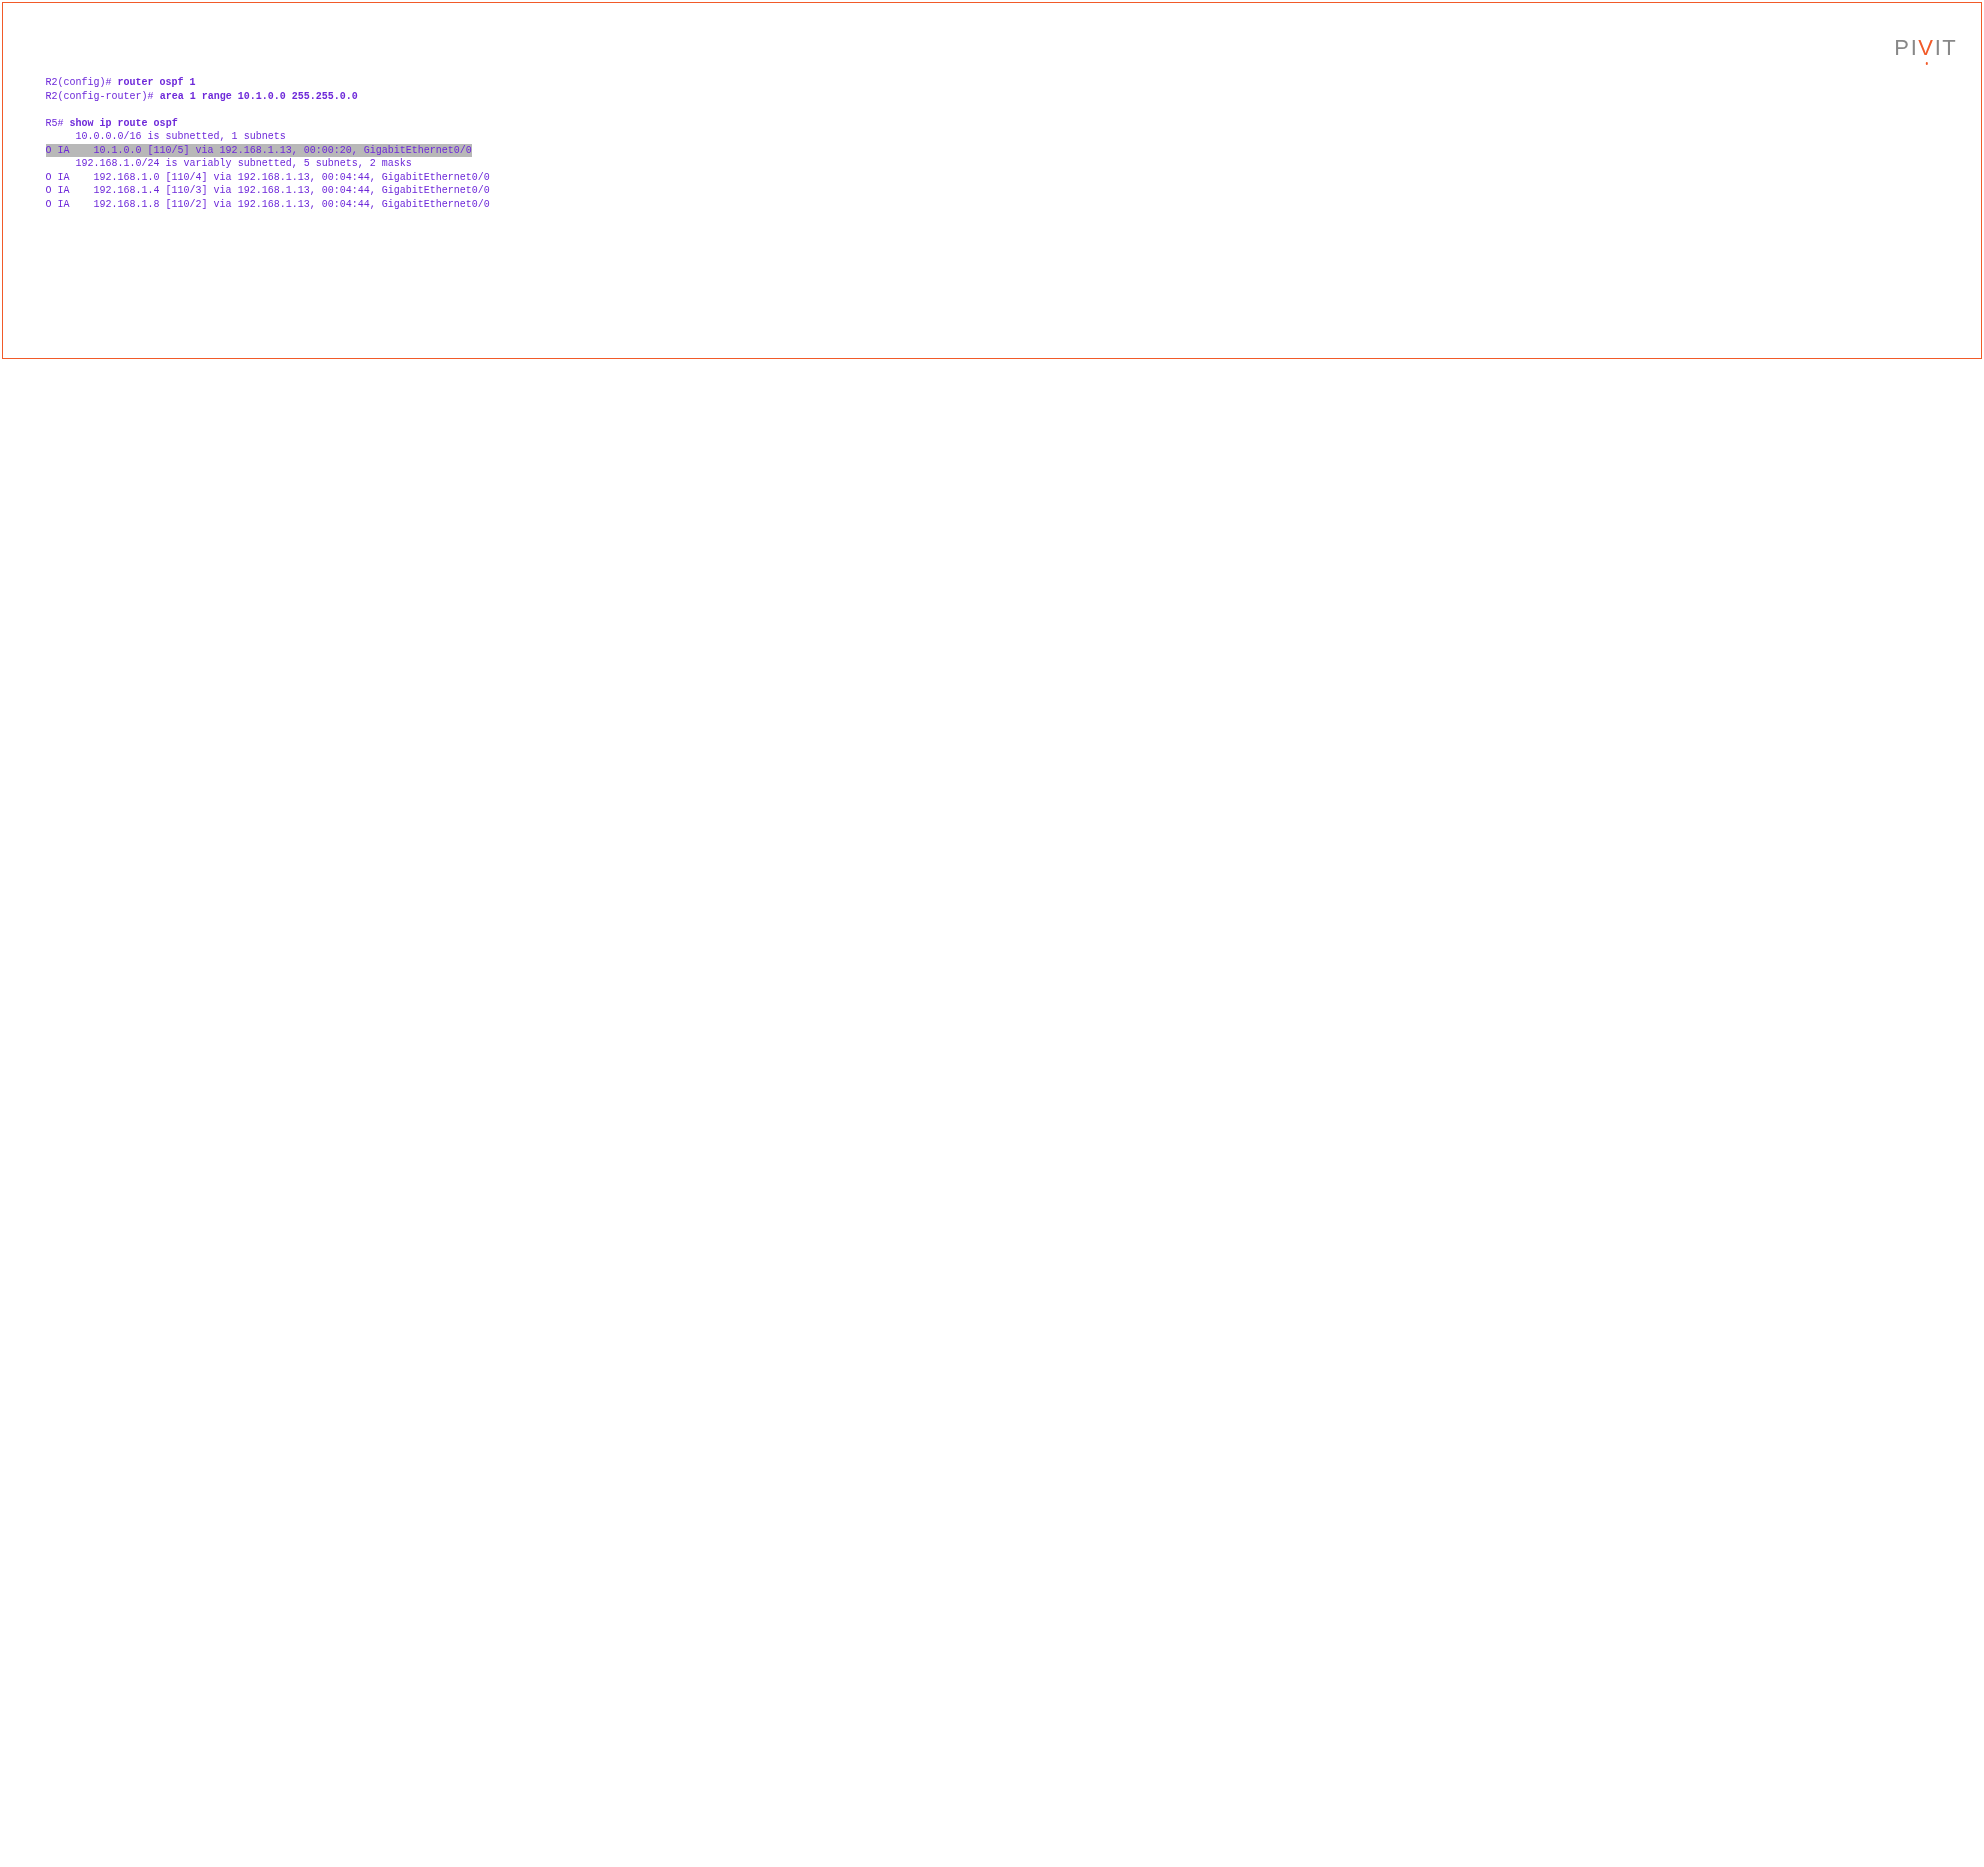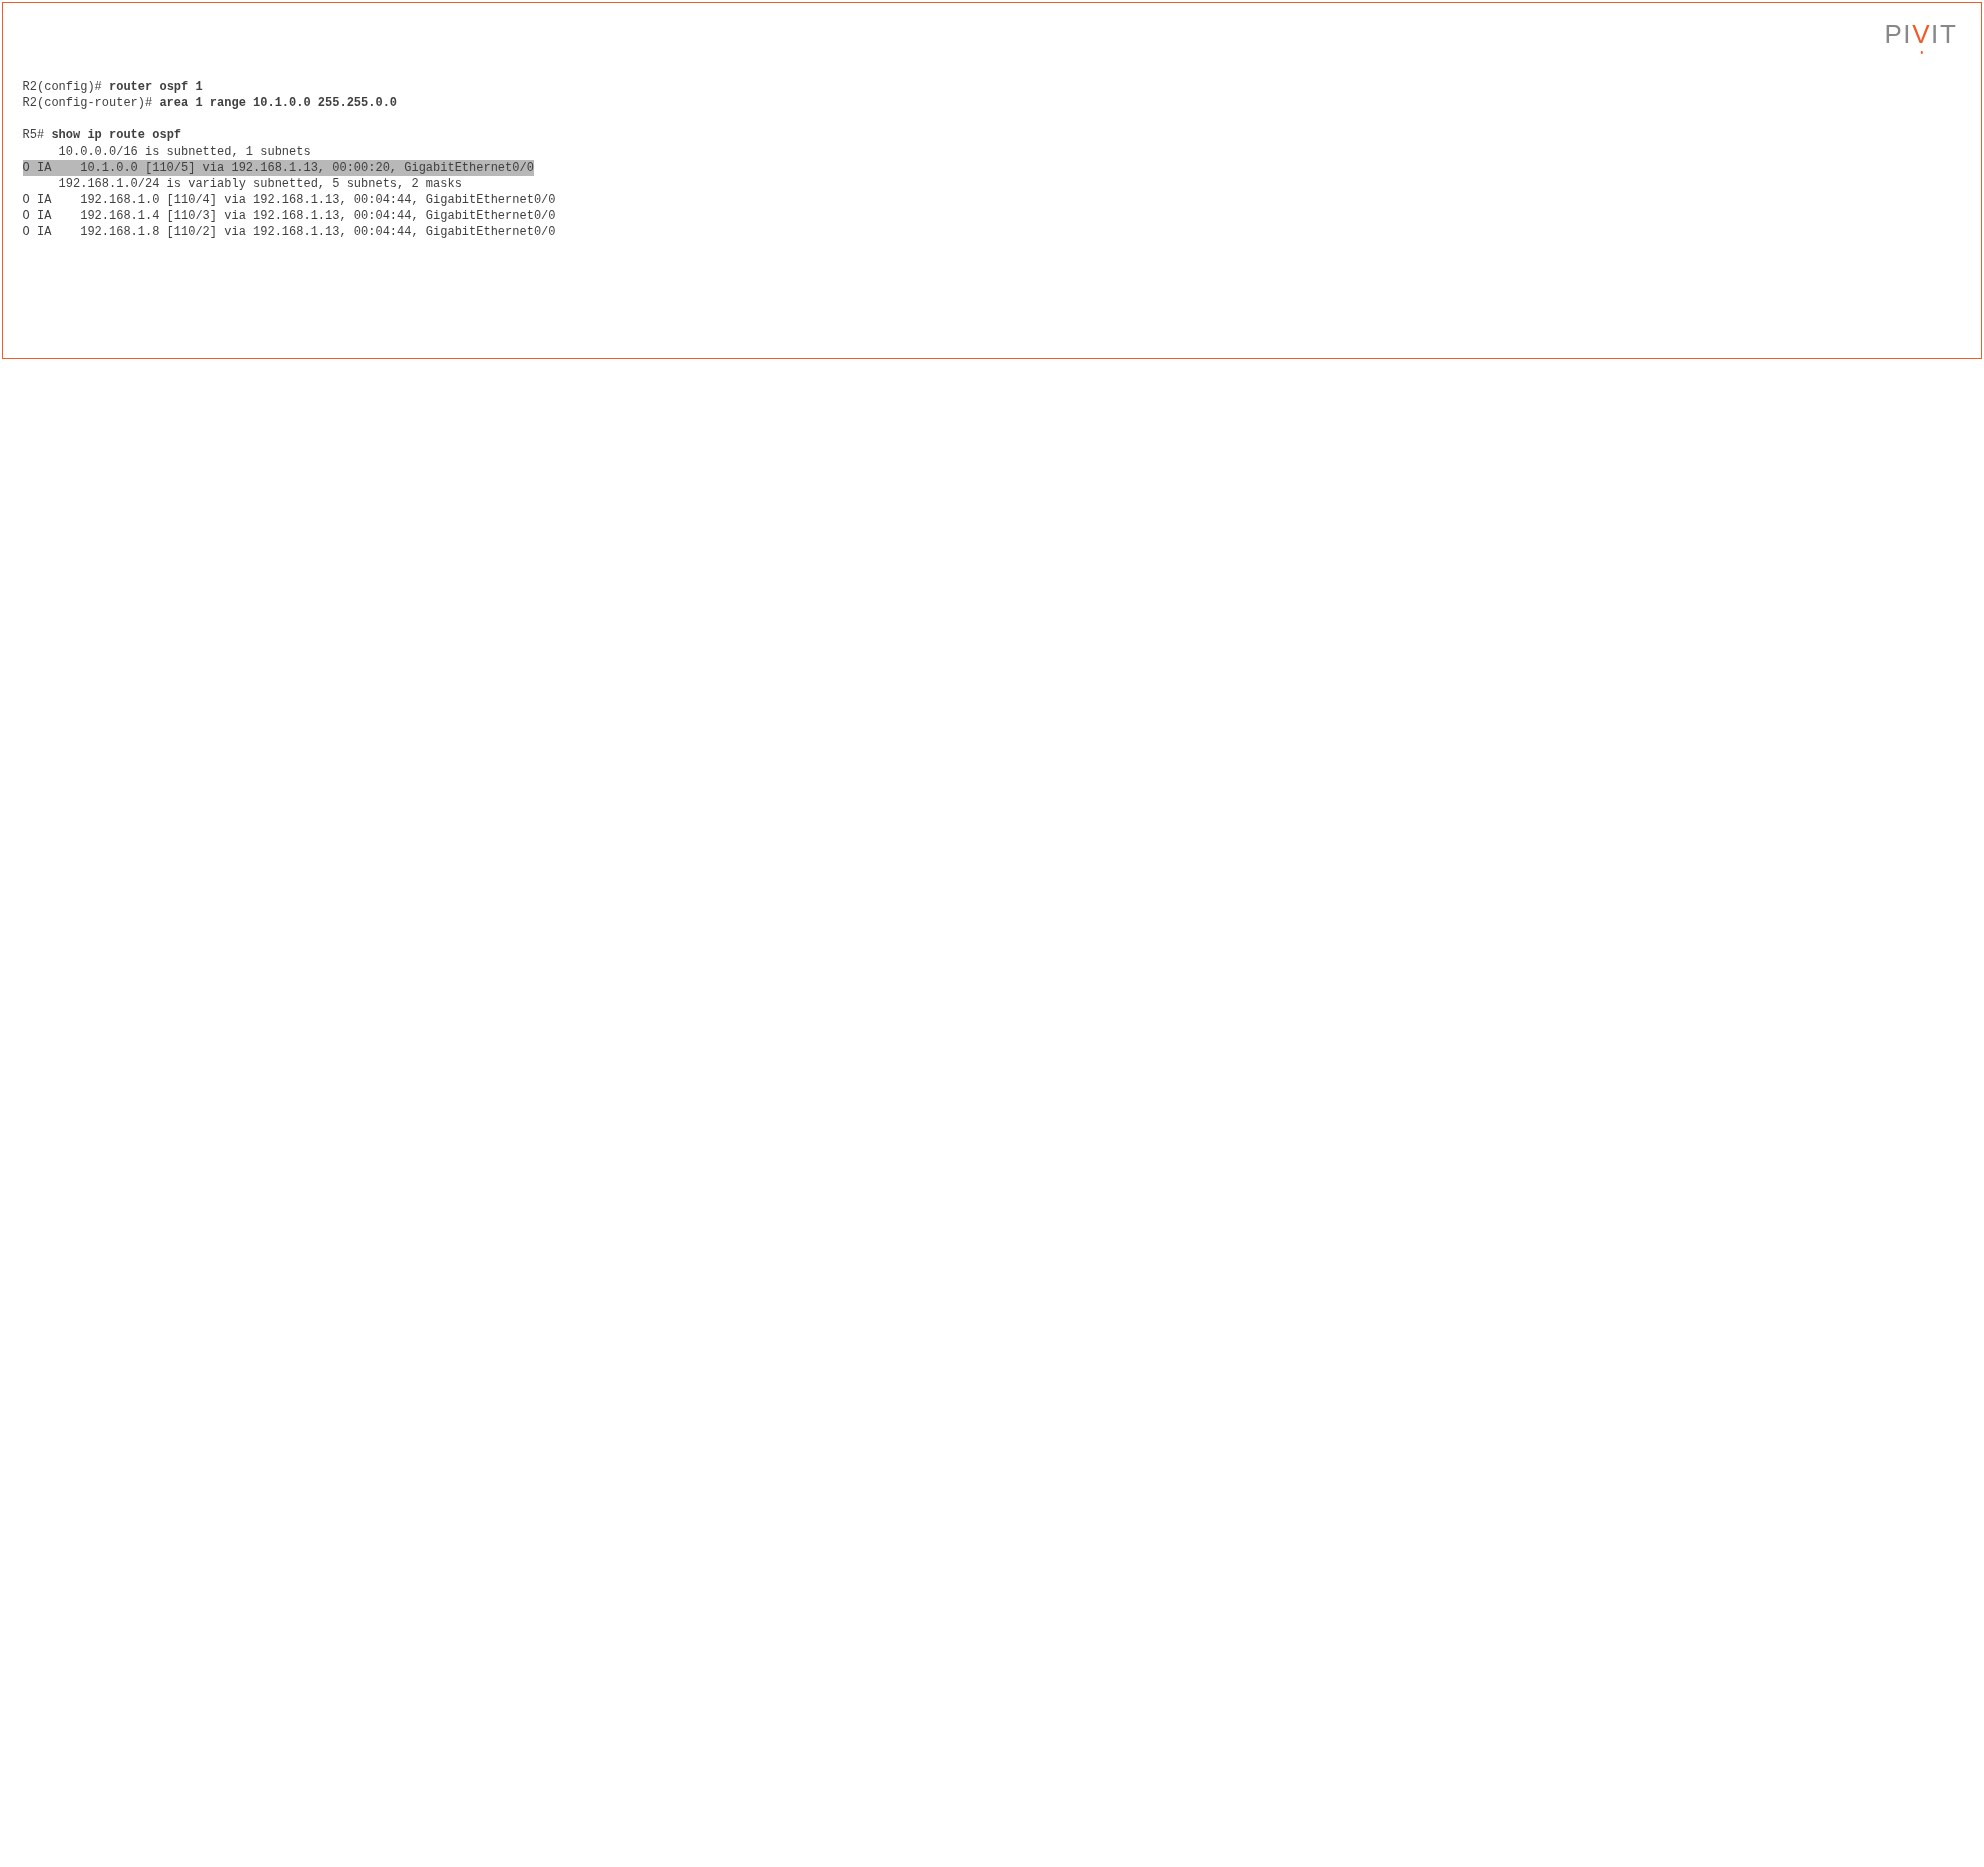--- a/index.html
+++ b/index.html
@@ -14,24 +14,24 @@
     }
     .frame {
       border: 1.2px solid #f15a29;
       margin: 1.6px;
       padding: 16px 20px 48px 20px;
       min-height: 357px;
       position: relative;
     }
     .logo {
       position: absolute;
-      top: 16px;
+      top: 32px;
       right: 24px;
       font-family: "Helvetica Neue", Arial, sans-serif;
-      font-size: 26px;
+      font-size: 22px;
       font-weight: 300;
       letter-spacing: 1.6px;
       color: #888888;
     }
     .logo .accent {
       color: #f15a29;
       position: relative;
       display: inline-block;
     }
     .logo .accent::after {
@@ -40,24 +40,25 @@
       bottom: -4px;
       left: 50%;
       transform: translateX(-50%);
       width: 2.4px;
       height: 2.4px;
       background: #f15a29;
       border-radius: 50%;
     }
     .terminal {
       margin-top: 44px;
-      font-size: 12px;
+      font-size: 10px;
       line-height: 1.35;
       white-space: pre;
-      color: #404040;
+      color: #6d28d9;
+      margin-left: 23px;
     }
     .bold {
       font-weight: 700;
     }
     .highlight {
       background: #b8b8b8;
       display: inline-block;
     }
   </style>
 </head>

